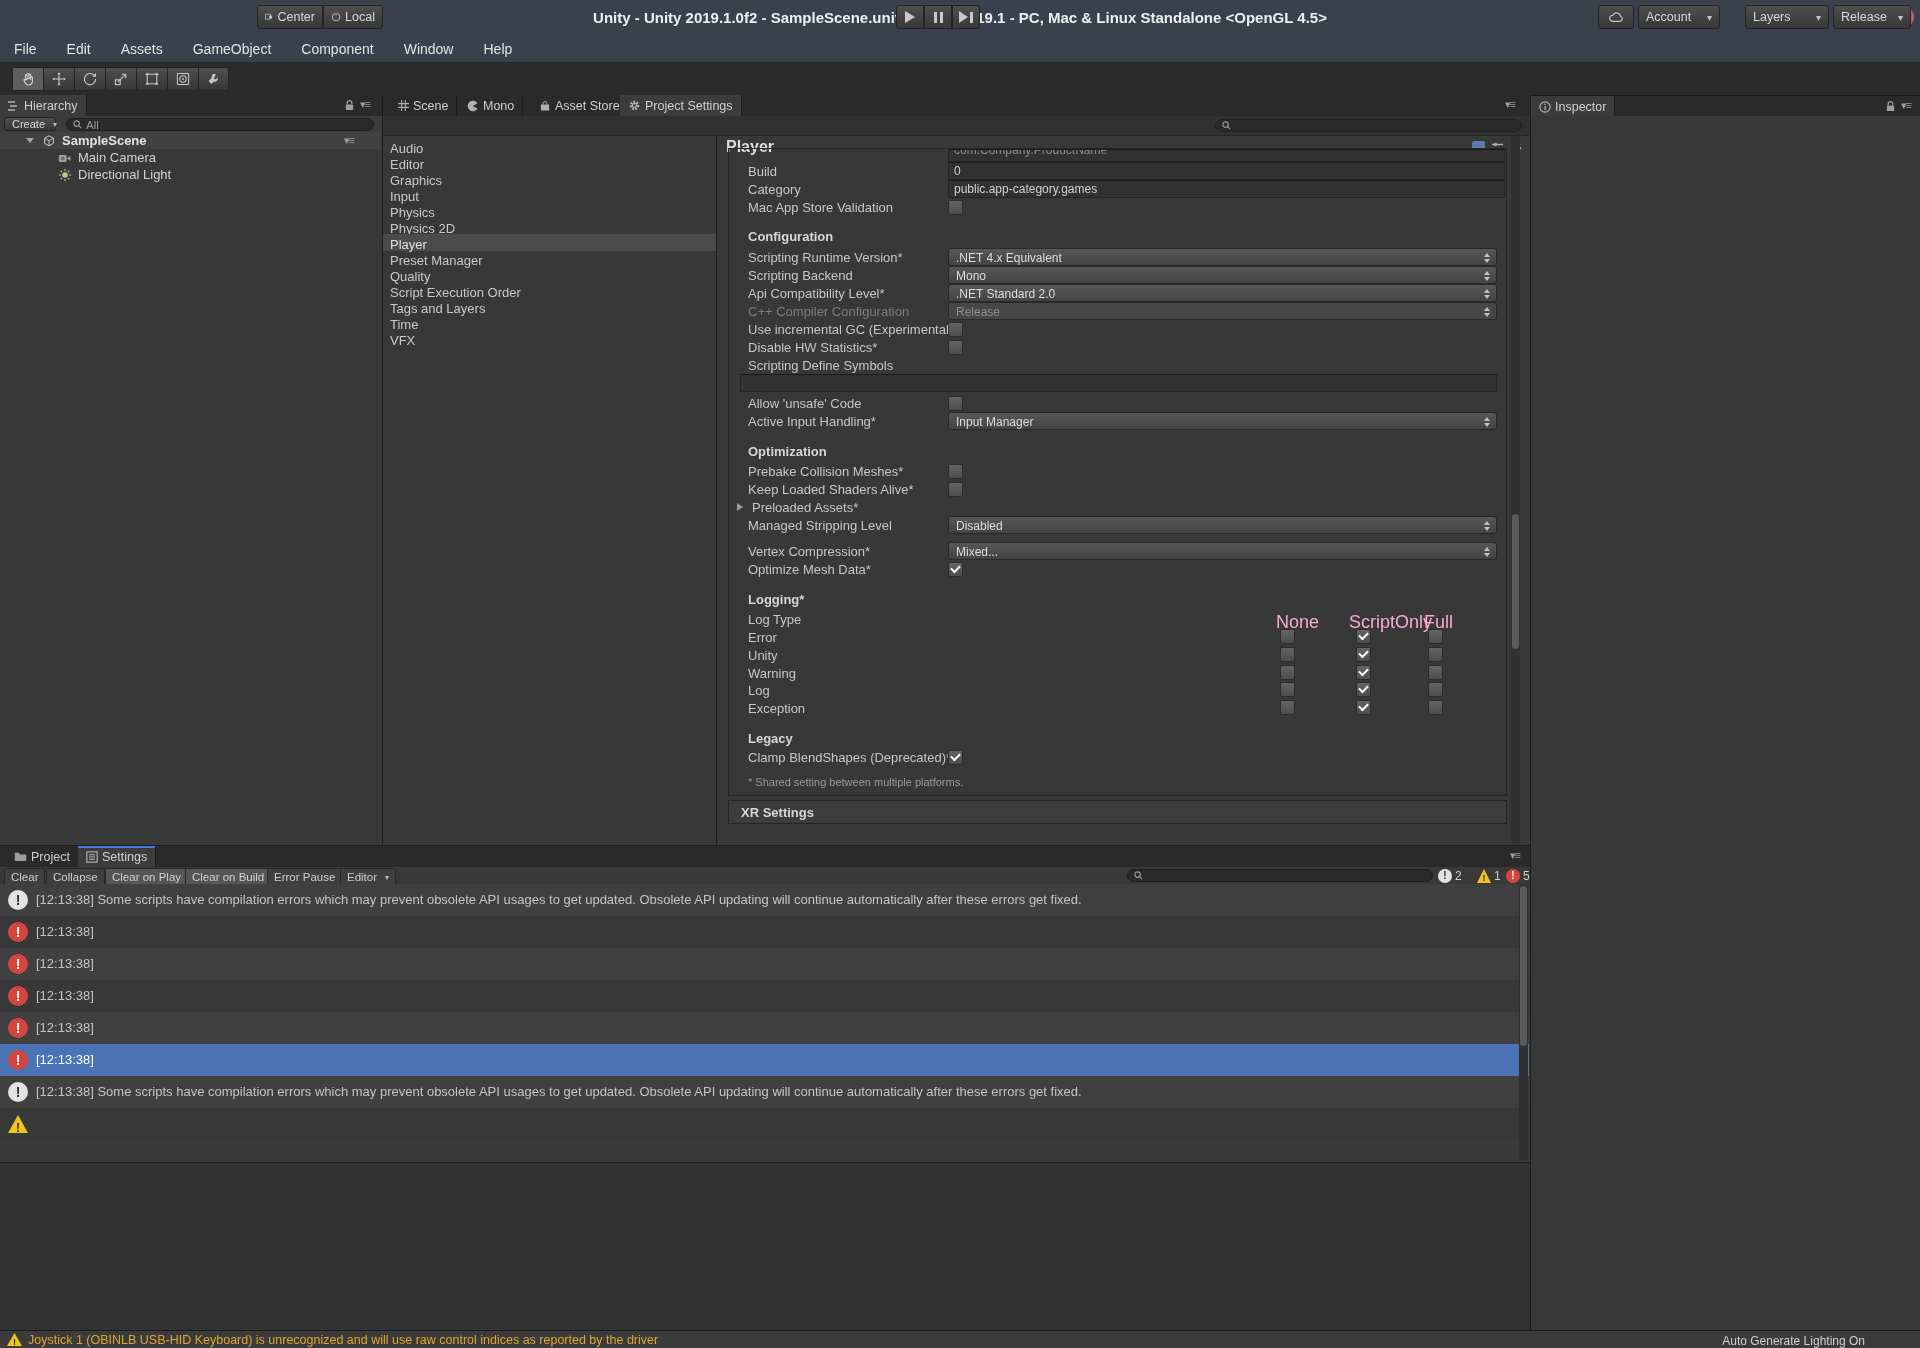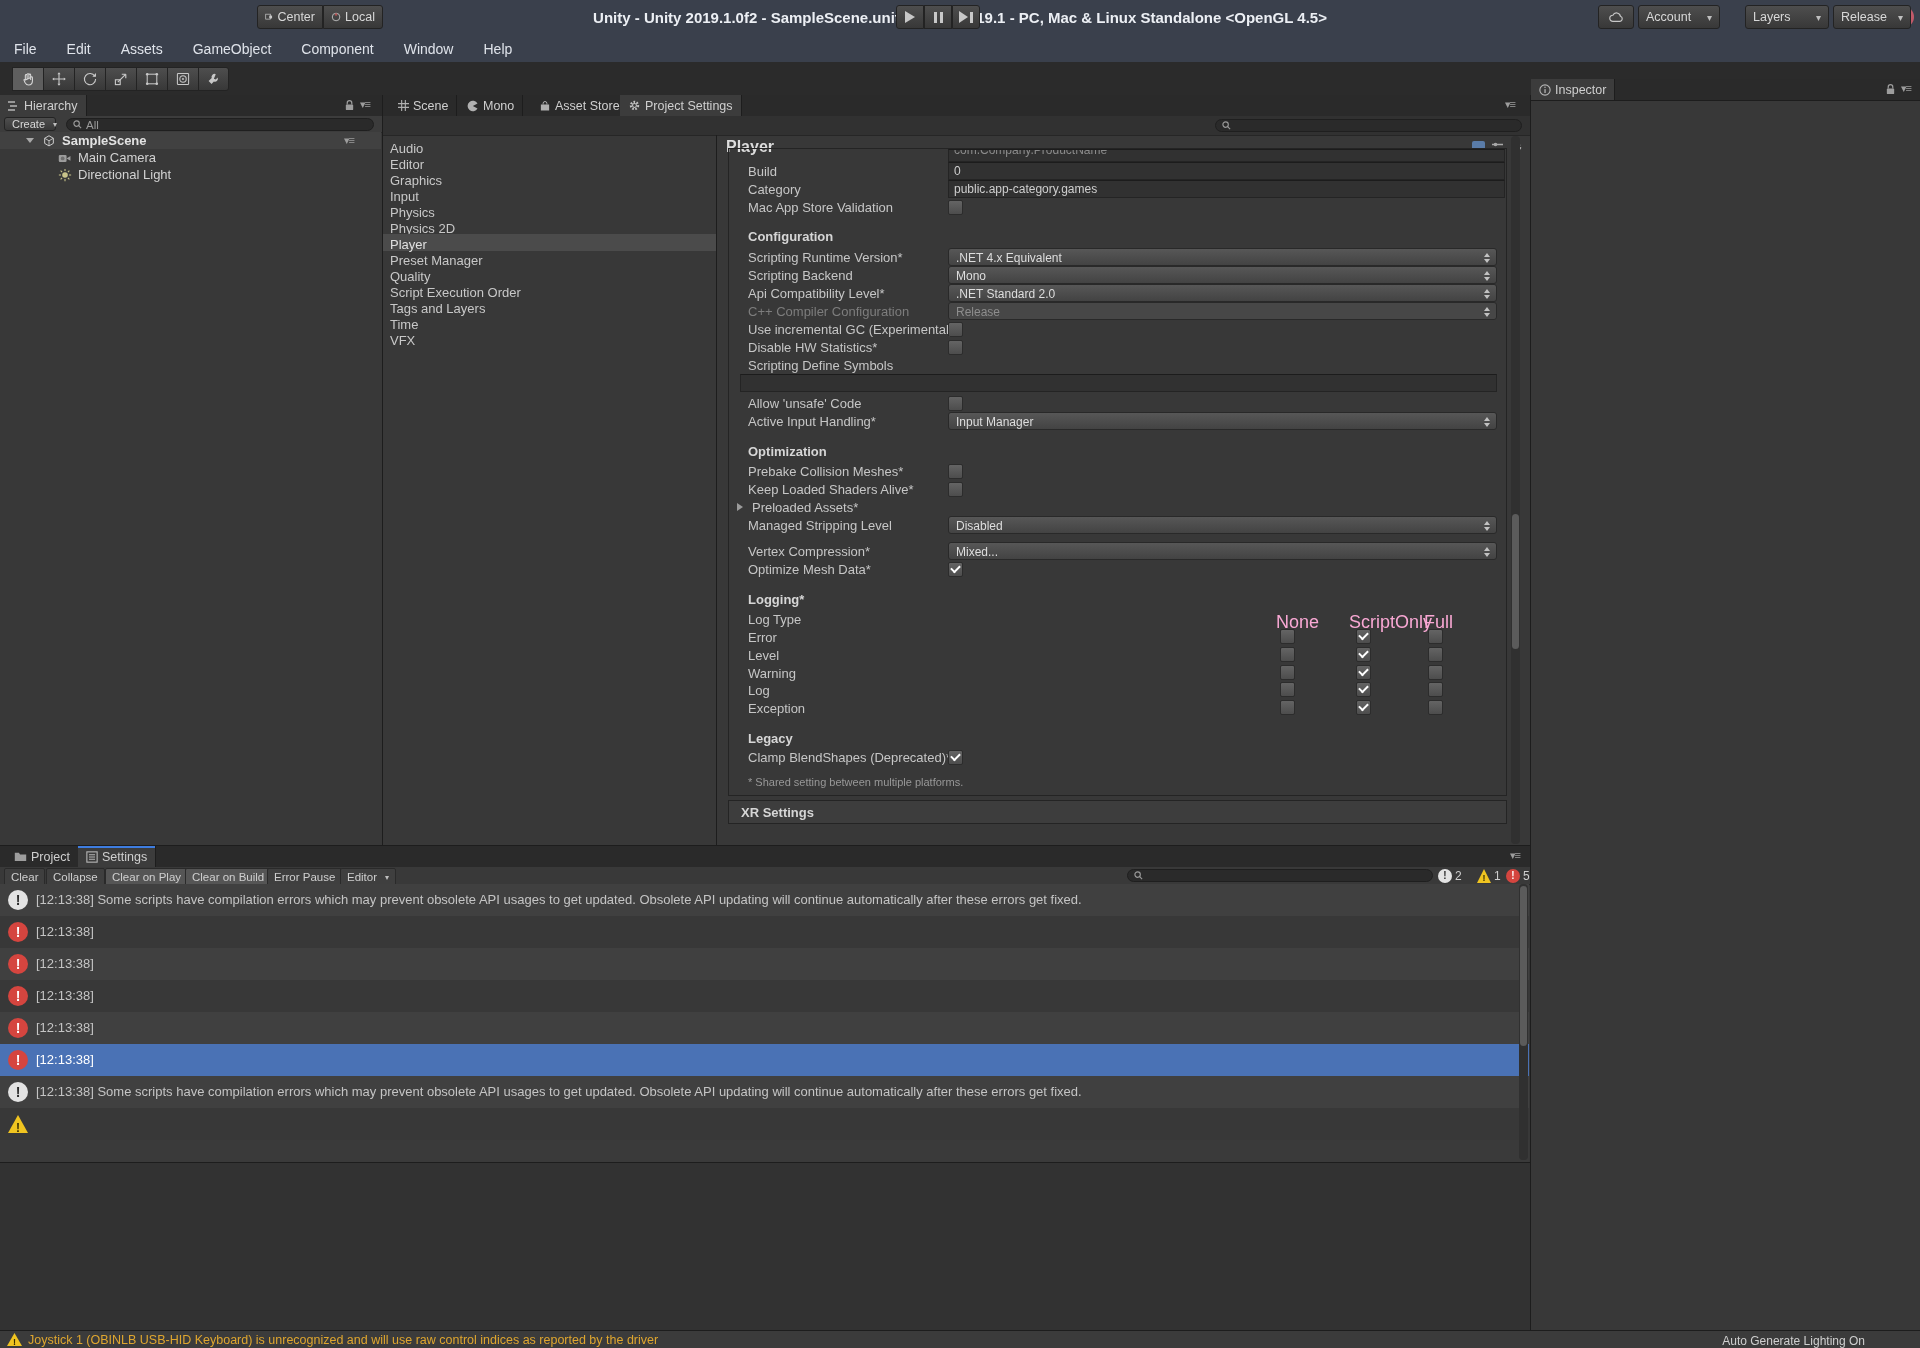--- a/index.html
+++ b/index.html
@@ -375,21 +375,21 @@
   <div class="shdr" style="top:592px">Logging*</div>
   <div class="slbl" style="top:612px">Log Type</div>
   <div class="logcol" style="left:1276px;top:612px">None</div>
   <div class="logcol" style="left:1349px;top:612px">ScriptOnly</div>
   <div class="logcol" style="left:1424px;top:612px">Full</div>
 
   <div class="slbl" style="top:630px">Error</div>
   <span class="cb" style="left:1280px;top:629px"></span>
   <span class="cb on" style="left:1356px;top:629px"></span>
   <span class="cb" style="left:1428px;top:629px"></span>
-  <div class="slbl" style="top:648px">Level</div>
+  <div class="slbl" style="top:648px">Unity</div>
   <span class="cb" style="left:1280px;top:647px"></span>
   <span class="cb on" style="left:1356px;top:647px"></span>
   <span class="cb" style="left:1428px;top:647px"></span>
   <div class="slbl" style="top:666px">Warning</div>
   <span class="cb" style="left:1280px;top:665px"></span>
   <span class="cb on" style="left:1356px;top:665px"></span>
   <span class="cb" style="left:1428px;top:665px"></span>
   <div class="slbl" style="top:683px">Log</div>
   <span class="cb" style="left:1280px;top:682px"></span>
   <span class="cb on" style="left:1356px;top:682px"></span>
@@ -406,21 +406,21 @@
 
   <div class="abs" style="left:728px;top:800px;width:777px;height:22px;border:1px solid #242424;background:#3d3d3d">
     <span class="abs nw" style="left:12px;top:4px;font-weight:bold;color:#d6d6d6">XR Settings</span>
   </div>
 
   <div class="abs scroll" style="left:1511px;top:136px;width:9px;height:708px">
     <span class="thumb" style="left:1px;top:378px;width:7px;height:135px"></span>
   </div>
 
   <div class="abs vline" style="left:1530px;top:95px;height:1235px"></div>
-  <div class="abs ptabbar" style="left:1531px;top:79px;width:389px">
+  <div class="abs ptabbar" style="left:1531px;top:96px;width:389px">
     <div class="ptab active" style="left:0">
       <svg width="12" height="12" viewBox="0 0 14 14">
           <circle cx="7" cy="7" r="6" fill="none" stroke="#b5b5b5" stroke-width="1.3"></circle>
           <rect x="6.3" y="6" width="1.5" height="4.5" fill="#b5b5b5"></rect>
           <circle cx="7" cy="3.8" r="0.9" fill="#b5b5b5"></circle>
         </svg>
       <span>Inspector</span>
     </div>
     <span class="abs" style="left:354px;top:4px">
       <svg width="11" height="13" viewBox="0 0 12 14">

